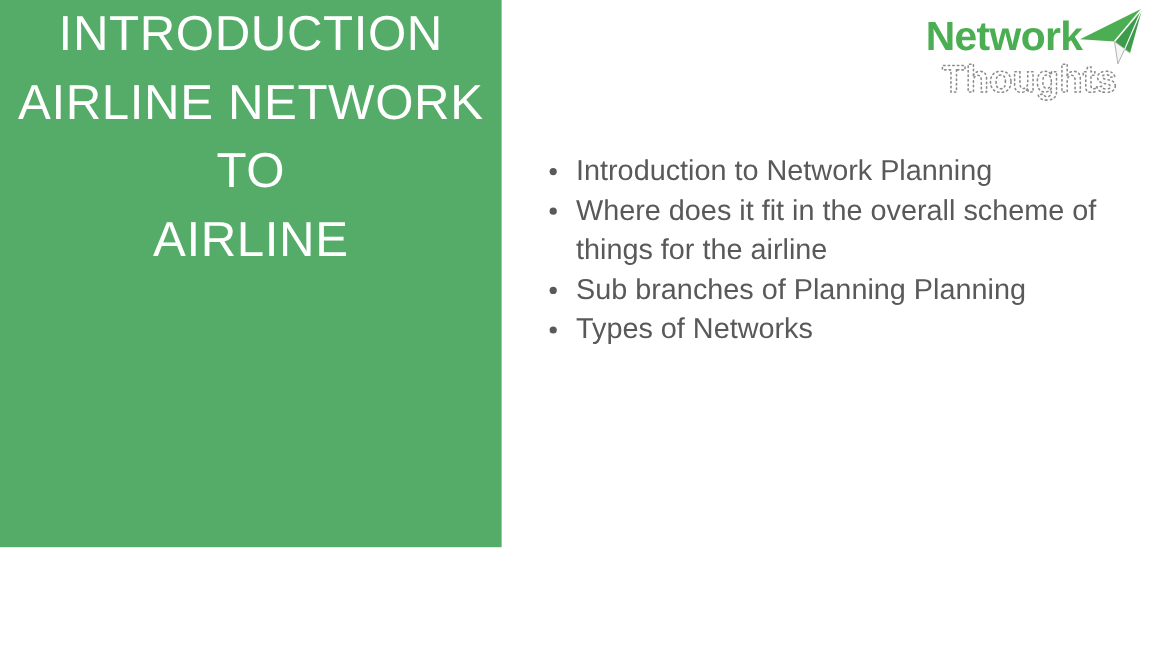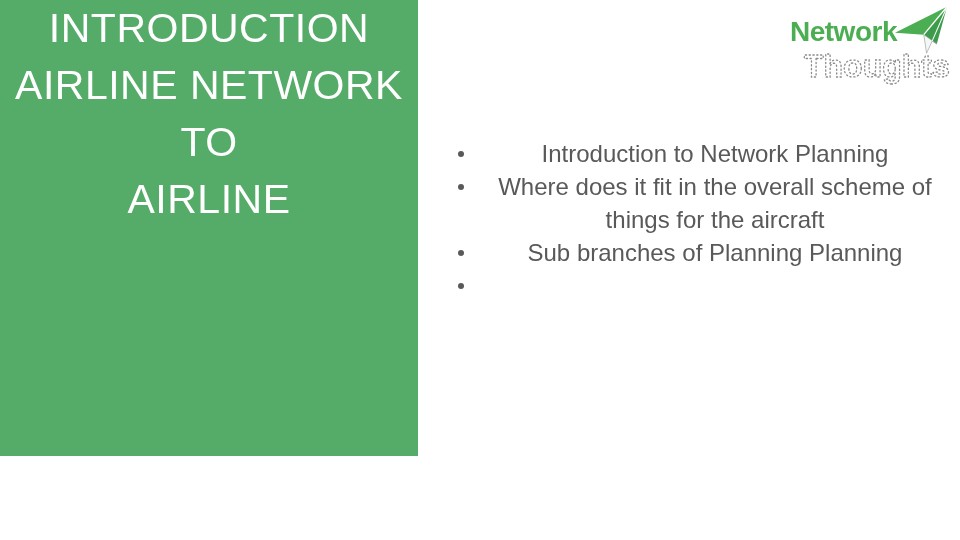--- a/index.html
+++ b/index.html
@@ -45,21 +45,21 @@
     display: flex;
     flex-direction: column;
     align-items: flex-start;
   }
   .logo-row {
     display: flex;
     align-items: center;
   }
   .logo-network {
     color: var(--logo-green, #4cae52);
-    font-size: 28px;
+    font-size: 34px;
     font-weight: 600;
     letter-spacing: -0.5px;
     line-height: 1.1;
   }
   .plane-svg {
     width: 56px;
     height: 52px;
     margin-left: -4px;
     margin-top: -4px;
   }
@@ -76,24 +76,23 @@
     stroke: var(--thoughts-gray, #8c8c8c);
     stroke-width: 1.3;
     stroke-dasharray: 1.2 2.6;
     stroke-linecap: round;
   }
 
   
   .agenda-list {
     position: absolute;
     left: 450px;
-    top: 137px;
+    top: 126px;
     width: 500px;
     list-style: none;
-    text-align: center;
   }
   .agenda-item {
     position: relative;
     padding-left: 30px;
     color: var(--body-text-gray, #595959);
     font-size: 24px;
     line-height: 33px;
     max-width: 500px;
   }
   .dot {
@@ -132,18 +131,18 @@
         <line x1="58" y1="3" x2="42" y2="40" stroke="#ffffff" stroke-width="1.1"></line>
       </svg>
     </div>
     <svg class="logo-thoughts-svg" viewBox="0 0 152 40" aria-hidden="true">
       <text x="2" y="31">Thoughts</text>
     </svg>
   </div>
 
   <ul class="agenda-list">
       <li class="agenda-item"><span class="dot"></span><span class="agenda-text">Introduction to Network Planning</span></li>
-      <li class="agenda-item"><span class="dot"></span><span class="agenda-text">Where does it fit in the overall scheme of things for the aircraft</span></li>
+      <li class="agenda-item"><span class="dot"></span><span class="agenda-text">Where does it fit in the overall scheme of things for the airline</span></li>
       <li class="agenda-item"><span class="dot"></span><span class="agenda-text">Sub branches of Planning Planning</span></li>
-      <li class="agenda-item"><span class="dot"></span></li>
+      <li class="agenda-item"><span class="dot"></span><span class="agenda-text">Types of Networks</span></li>
     </ul>
 
 </div>
 
 </body></html>

